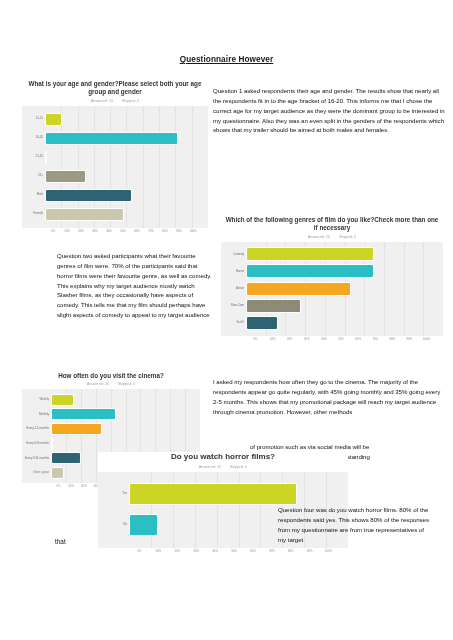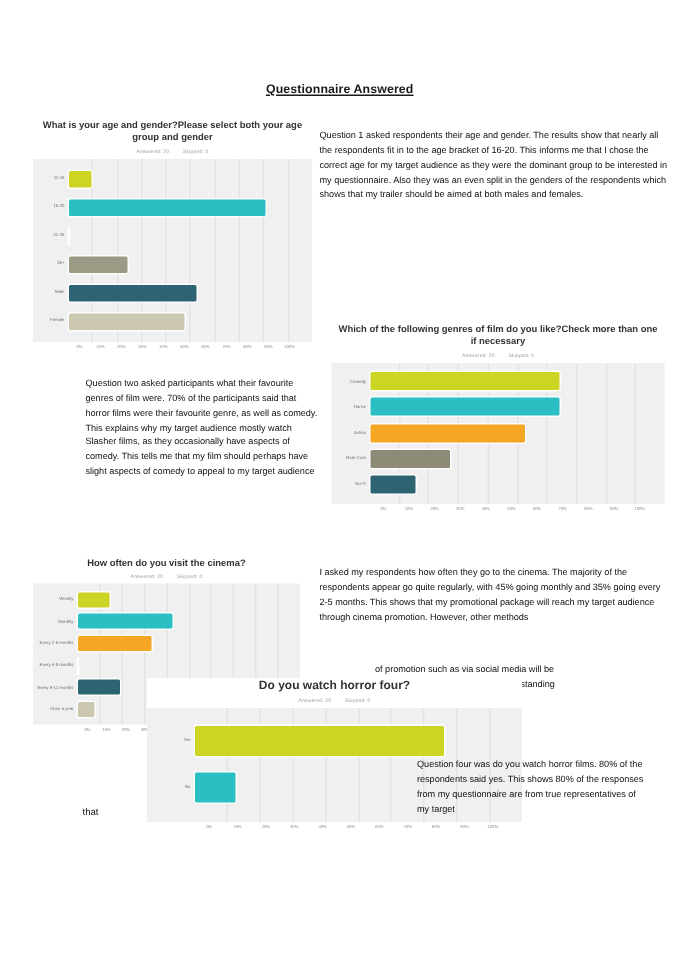--- a/index.html
+++ b/index.html
@@ -80,21 +80,21 @@
     text-align:left;
     letter-spacing:-.02px;
   }
   .loose-word{position:absolute;font-size:6.4px;color:#111;}
 </style>
 </head>
 <body>
 
 <div class="page">
 
-  <div class="doc-title">Questionnaire Answered</div>
+  <div class="doc-title">Questionnaire However</div>
 
   <div class="chart" id="chart-0" style="left:22px;top:80px;width:186px;">
     <div class="c-title">What is your age and gender?Please select both your age group and gender</div>
     <div class="c-sub">
       <span>Answered: 20</span>
       <span>Skipped: 0</span>
     </div>
     <div class="plot" style="height:122px;padding:4px 8px 4px 0;">
         <div class="gridlines" style="left: 24px;">
           <i></i>
@@ -299,21 +299,21 @@
         <span class="tick">100%</span>
       </div>
   </div>
 
   <div class="para" style="left:213px;top:377px;width:232px;">I asked my respondents how often they go to the cinema. The majority of the respondents appear go quite regularly, with 45% going monthly and 35% going every 2-5 months. This shows that my promotional package will reach my target audience through cinema promotion. However, other methods</div>
   <div class="para" style="left:250px;top:442px;width:125px;">of promotion such as via social media will be necessary. This reinforces my understanding that they are passionate about film.</div>
 
   <div class="loose-word" style="left:55px;top:538px;">that</div>
 
   <div class="chart" id="chart-3" style="left:98px;top:452px;width:250px;">
-    <div class="c-title" style="font-size:8px;">Do you watch horror four?</div>
+    <div class="c-title" style="font-size:8px;">Do you watch horror films?</div>
     <div class="c-sub">
       <span>Answered: 20</span>
       <span>Skipped: 0</span>
     </div>
     <div class="plot" style="height:76px;padding:7px 10px 7px 0;">
         <div class="gridlines" style="left: 32px;">
           <i></i>
           <i></i>
           <i></i>
           <i></i>

